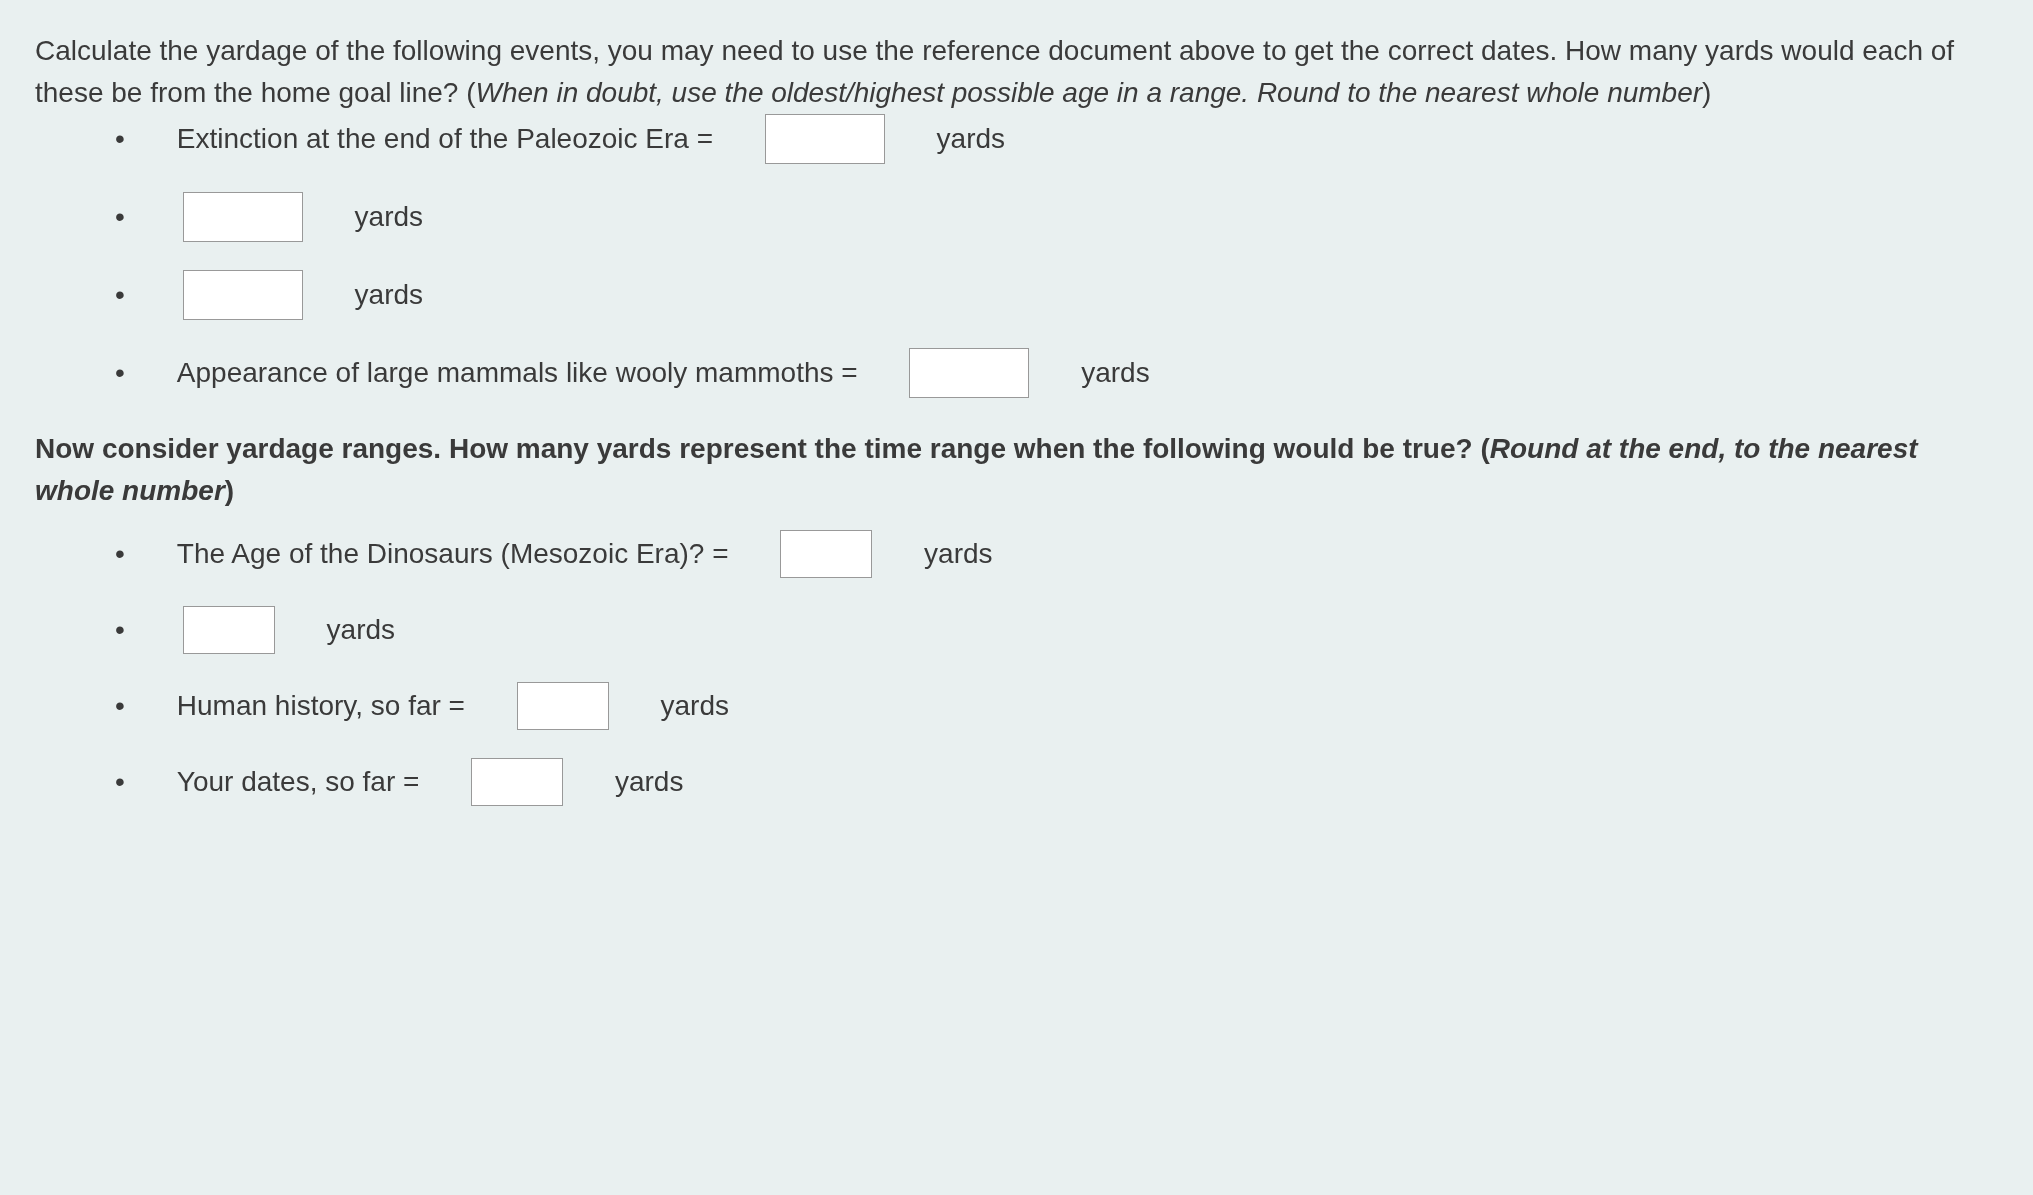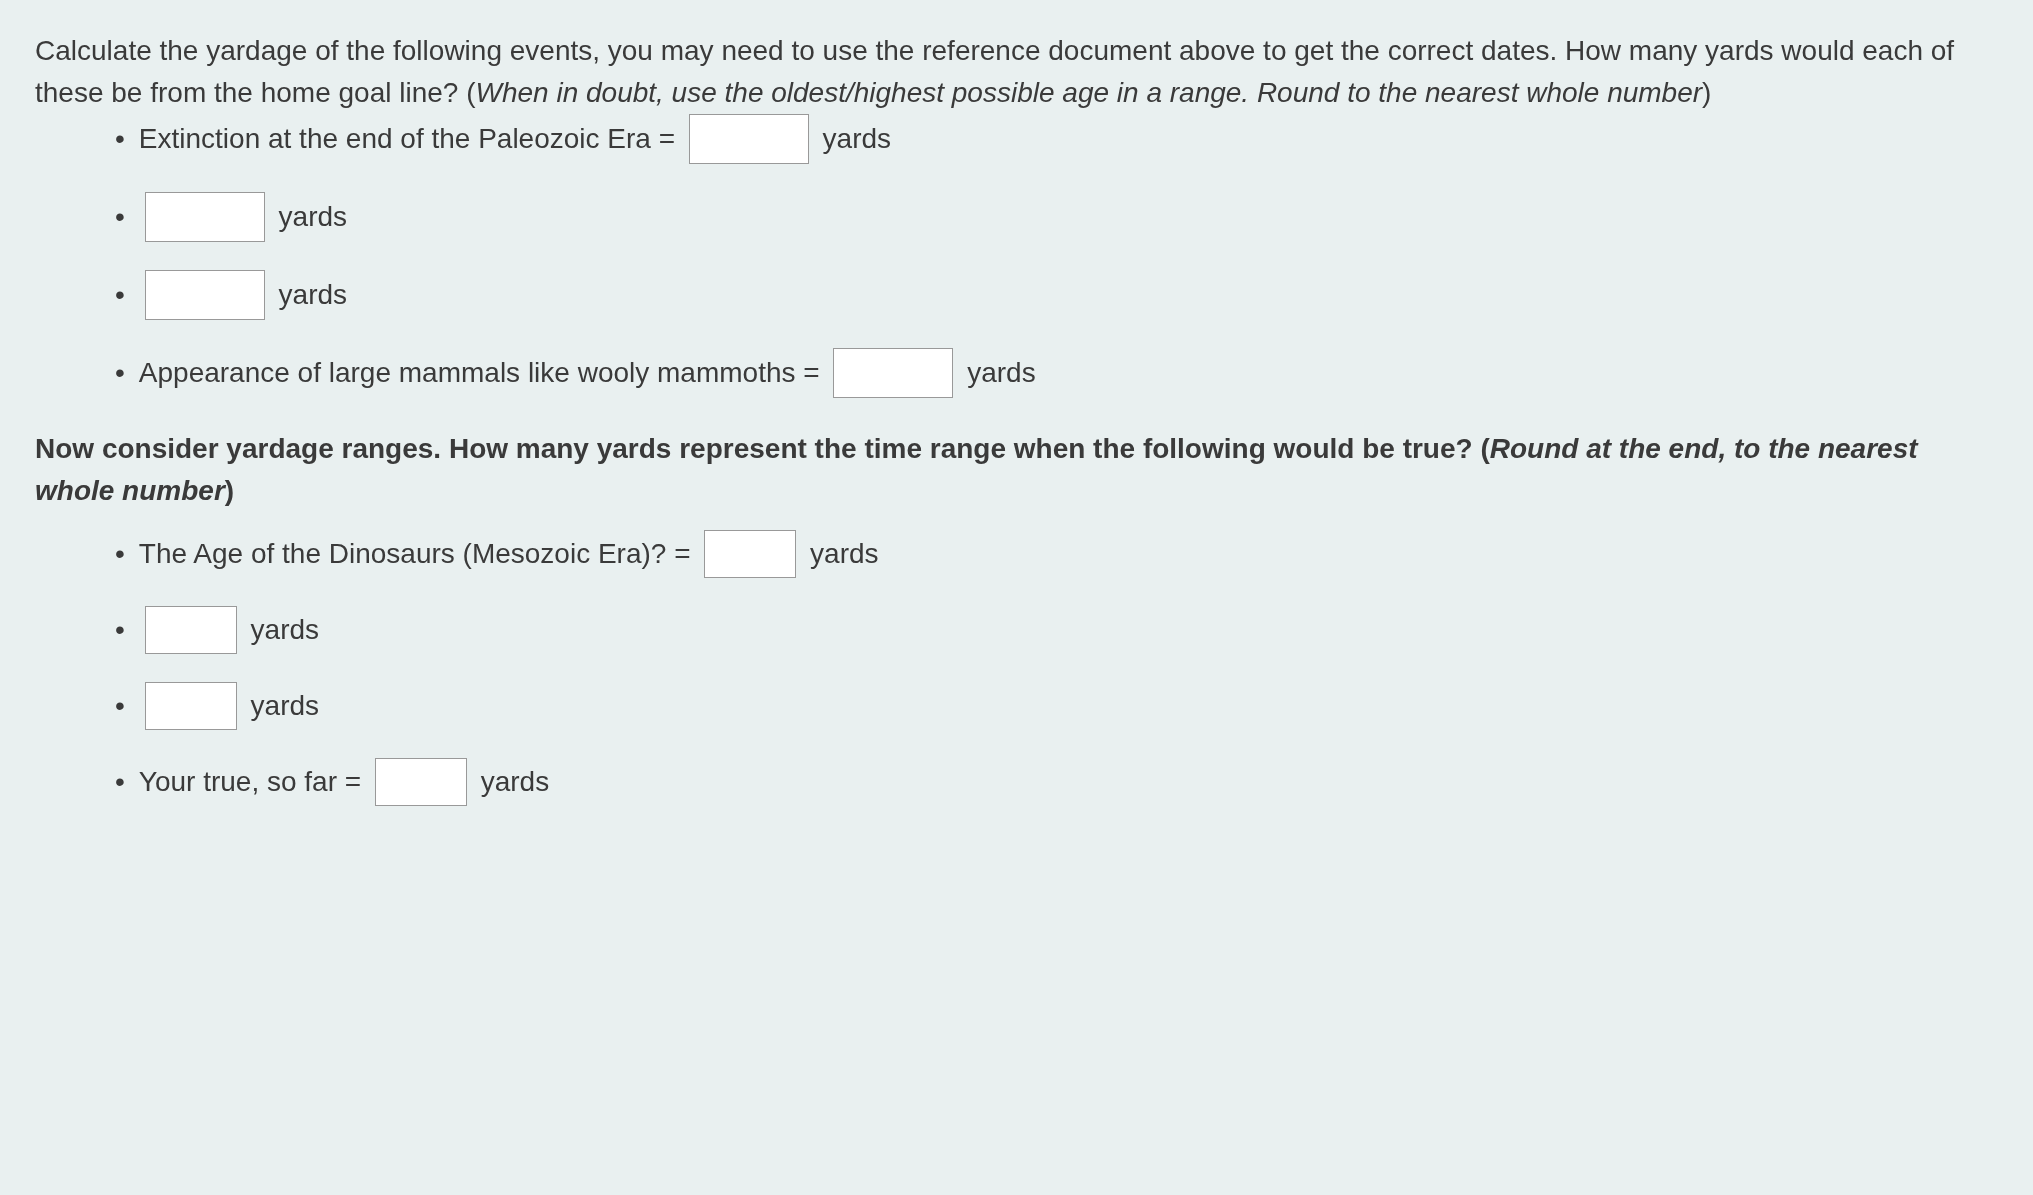--- a/index.html
+++ b/index.html
@@ -23,20 +23,21 @@
     }
     ul {
       list-style: none;
       padding-left: 80px;
     }
     li {
       display: flex;
       align-items: center;
       margin-bottom: 28px;
       flex-wrap: wrap;
+      gap: 38px;
     }
     li::before {
       content: "•";
       font-size: 28px;
       margin-right: 14px;
       color: #3a3a3a;
     }
     .label-before {
       white-space: pre;
     }
@@ -98,21 +99,22 @@
   <li>
     <span class="label-before">The Age of the Dinosaurs (Mesozoic Era)? = </span>
     <input type="text" class="small" style="">
     <span class="label-after"> yards</span>
   </li>
   <li>
     <input type="text" class="small" style="">
     <span class="label-after"> yards</span>
   </li>
   <li>
+    <span class="label-before">Human history, so far = </span>
     <input type="text" class="small" style="">
     <span class="label-after"> yards</span>
   </li>
   <li>
-    <span class="label-before">Your true, so far = </span>
+    <span class="label-before">Your dates, so far = </span>
     <input type="text" class="small" style="">
     <span class="label-after"> yards</span>
   </li>
 </ul>
 
 </body></html>

